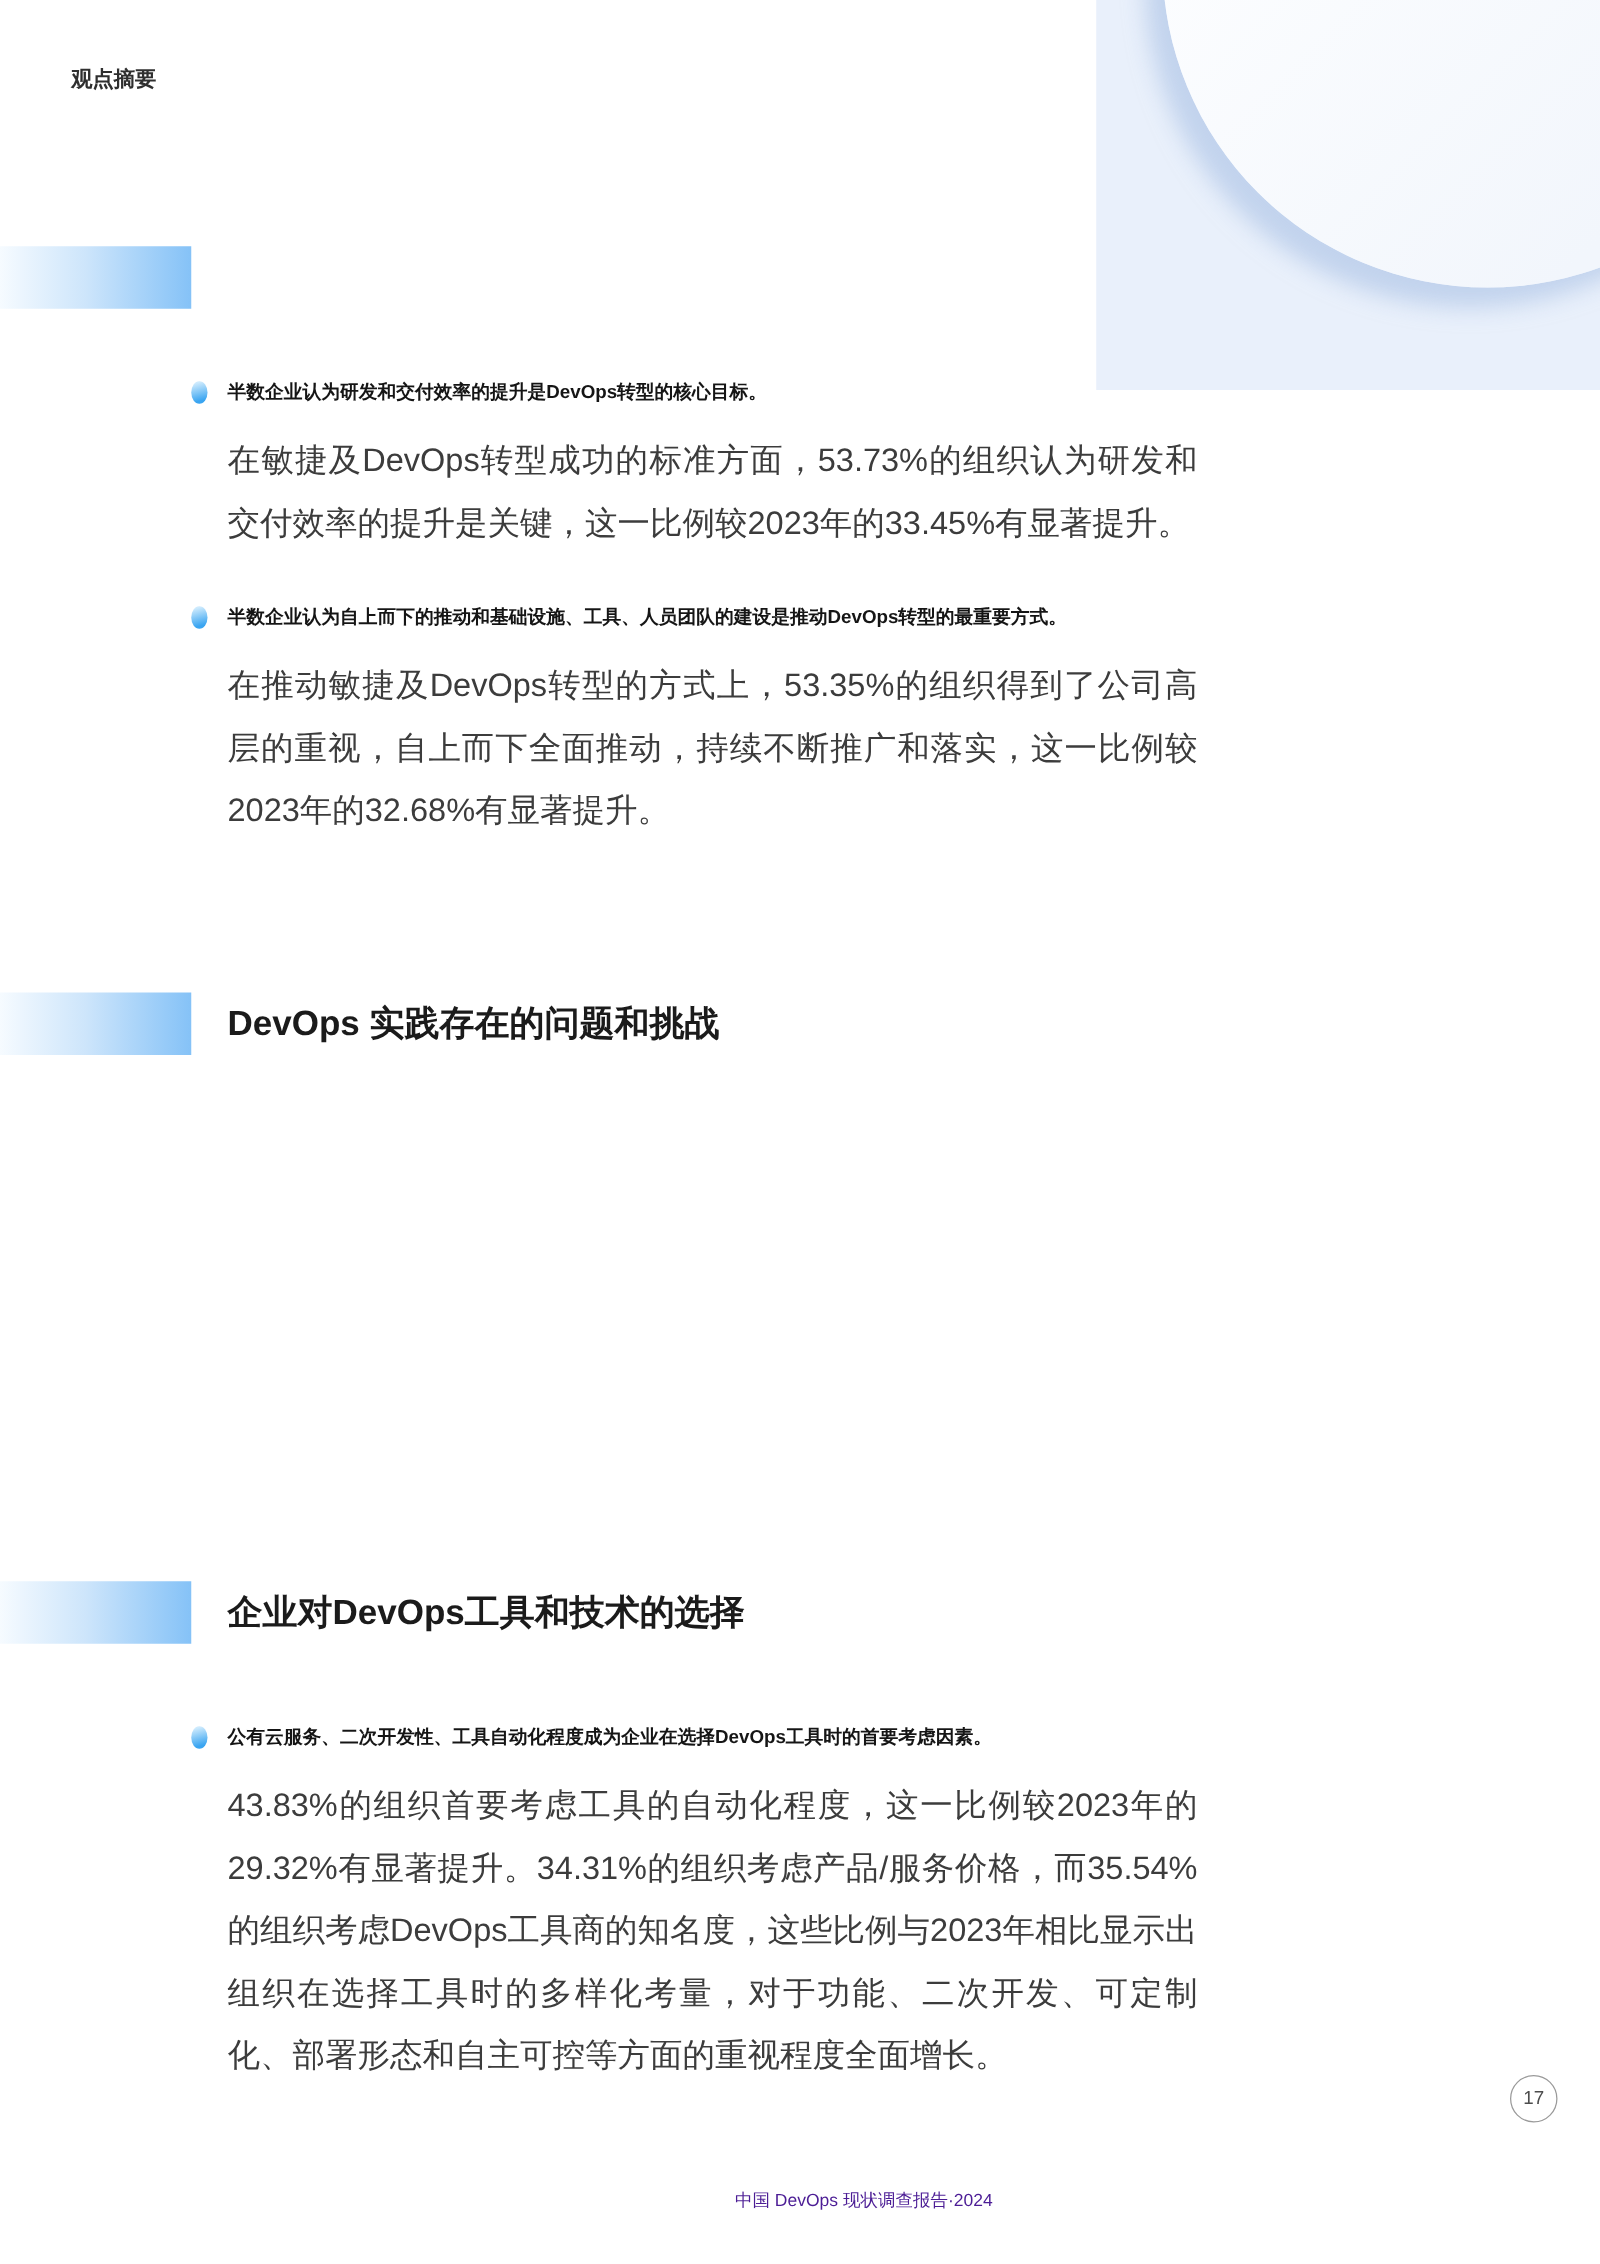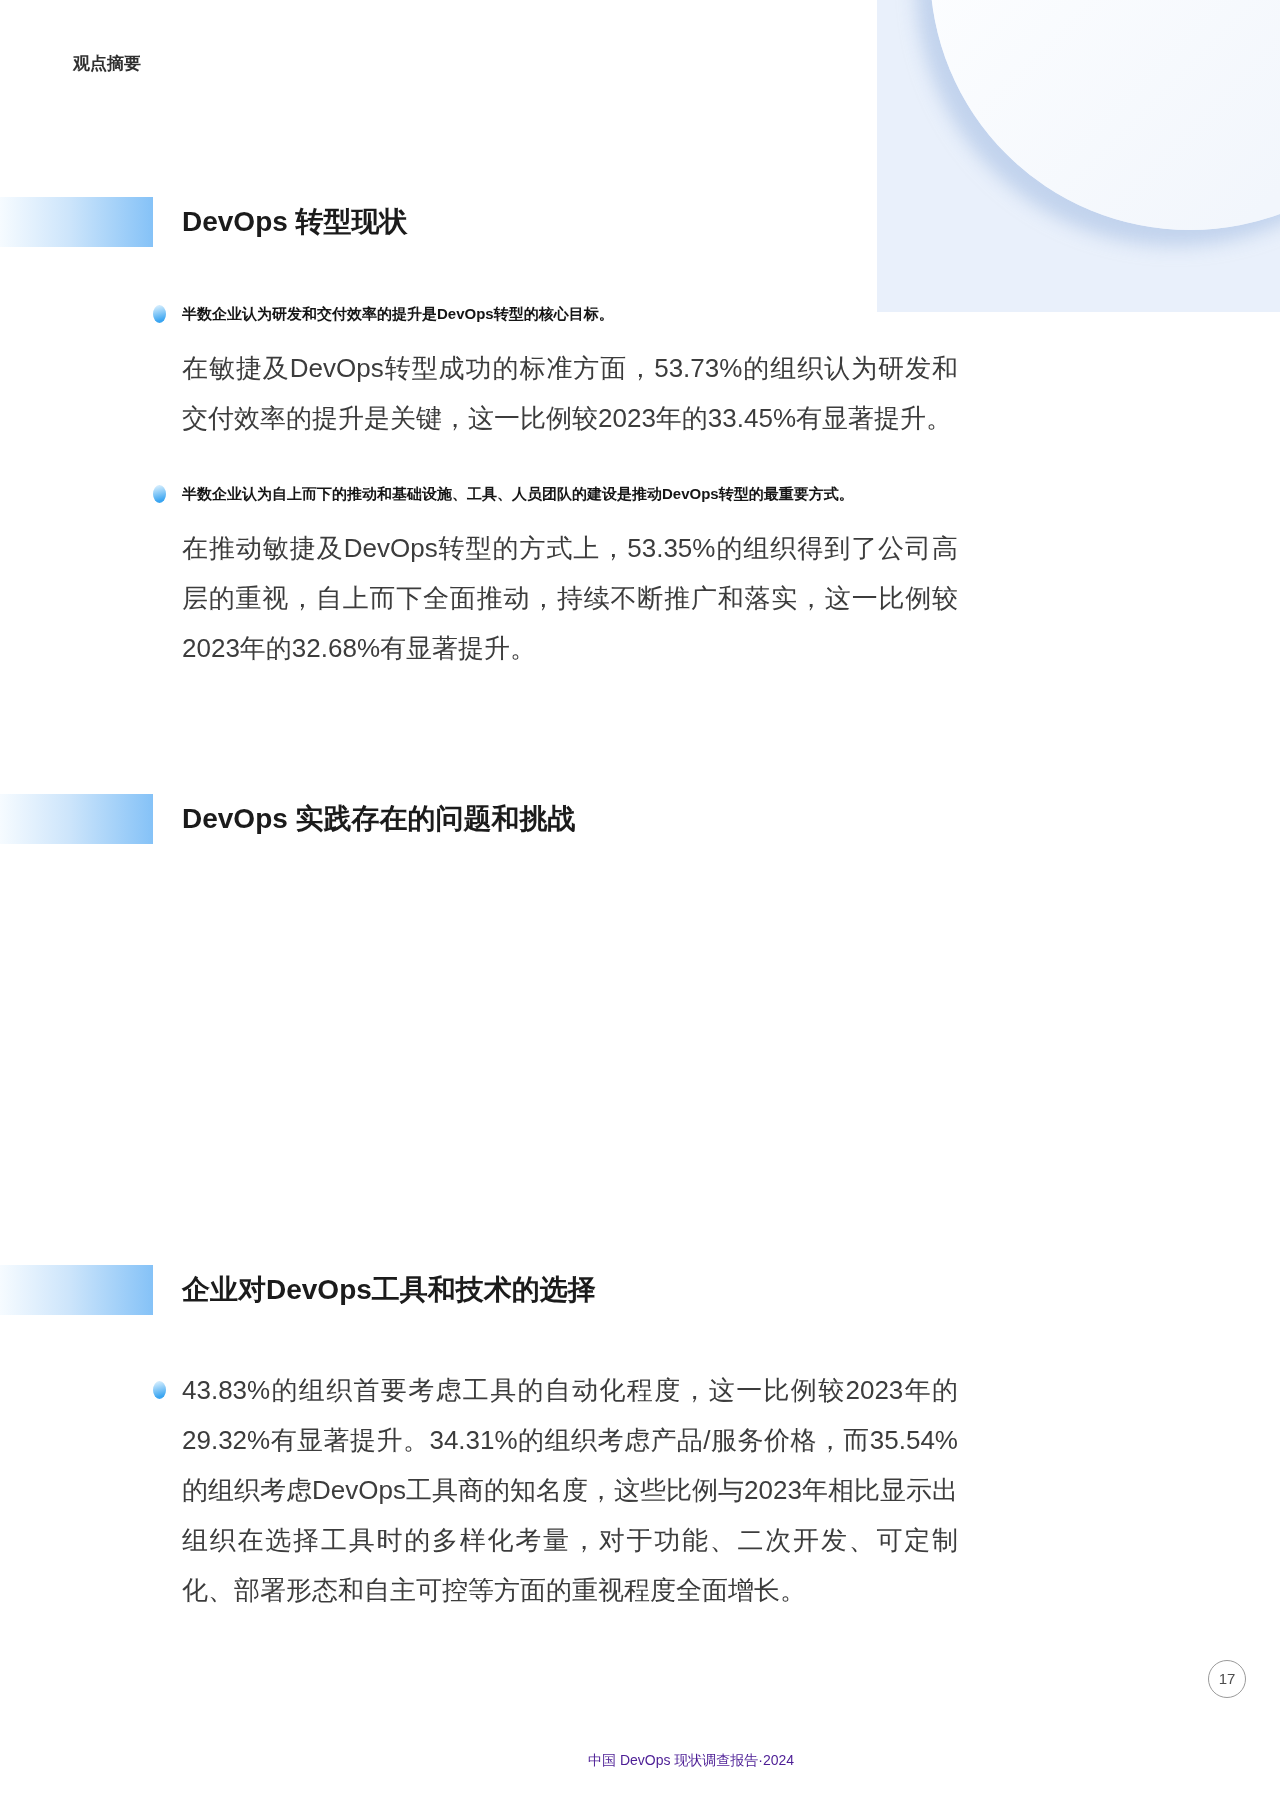--- a/index.html
+++ b/index.html
@@ -25,21 +25,21 @@
     position: absolute;
     left: 53px; top: -290px;
     width: 520px; height: 520px;
     border-radius: 50%;
     background: linear-gradient(135deg, #fdfeff 20%, #f2f6fc 80%);
     box-shadow: -14px 16px 18px rgba(163, 188, 226, 0.55);
   }
 
   .eyebrow {
     position: absolute;
-    left: 73px; top: 52px;
+    left: 57px; top: 52px;
     font-size: 17px;
     font-weight: 600;
     color: #2f2f2f;
   }
 
   
   .sec { position: absolute; left: 0; right: 0; }
   .sec-1 { top: 197px; }
   .sec-2 { top: 794px; }
   .sec-3 { top: 1265px; }
@@ -118,21 +118,20 @@
 
   <div class="corner-decor">
     <div class="decor-circle"></div>
   </div>
 
   <div class="eyebrow">观点摘要</div>
 
   <section class="sec sec-1">
     <div class="sec-header">
       <div class="sec-bar"></div>
-      <h2 class="sec-title">DevOps 转型现状</h2>
     </div>
     <div class="bullets">
       <div class="bullet">
         <span class="dot"></span>
         <div class="bullet-heading">半数企业认为研发和交付效率的提升是DevOps转型的核心目标。</div>
         <div class="bullet-body">在敏捷及DevOps转型成功的标准方面，53.73%的组织认为研发和交付效率的提升是关键，这一比例较2023年的33.45%有显著提升。</div>
       </div>
       <div class="bullet">
         <span class="dot"></span>
         <div class="bullet-heading">半数企业认为自上而下的推动和基础设施、工具、人员团队的建设是推动DevOps转型的最重要方式。</div>
@@ -149,20 +148,21 @@
   </section>
 
   <section class="sec sec-3">
     <div class="sec-header">
       <div class="sec-bar"></div>
       <h2 class="sec-title">企业对DevOps工具和技术的选择</h2>
     </div>
     <div class="bullets">
       <div class="bullet">
         <span class="dot"></span>
+        <div class="bullet-heading">公有云服务、二次开发性、工具自动化程度成为企业在选择DevOps工具时的首要考虑因素。</div>
         <div class="bullet-body">43.83%的组织首要考虑工具的自动化程度，这一比例较2023年的29.32%有显著提升。34.31%的组织考虑产品/服务价格，而35.54%的组织考虑DevOps工具商的知名度，这些比例与2023年相比显示出组织在选择工具时的多样化考量，对于功能、二次开发、可定制化、部署形态和自主可控等方面的重视程度全面增长。</div>
       </div>
     </div>
   </section>
 
   <div class="footer-title">中国 DevOps 现状调查报告·2024</div>
   <div class="page-num">17</div>
 
 </div>
 

